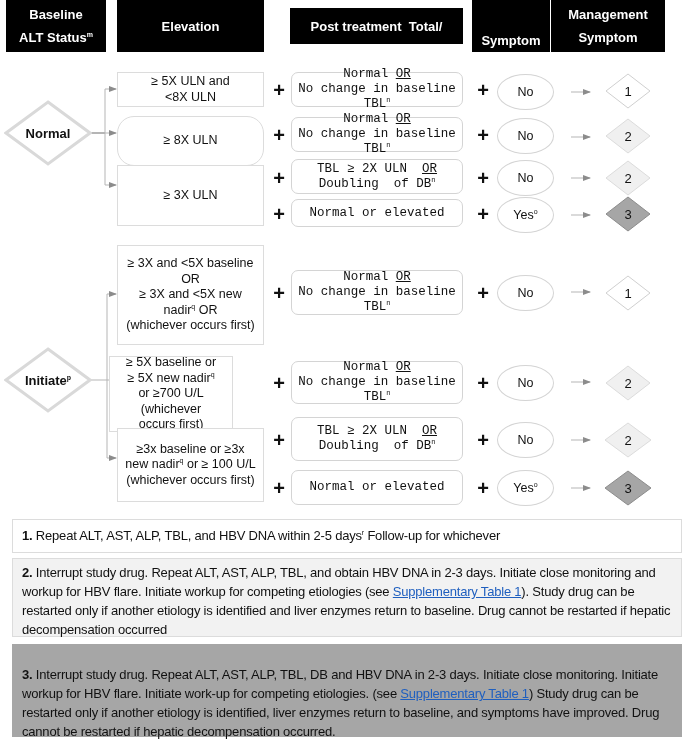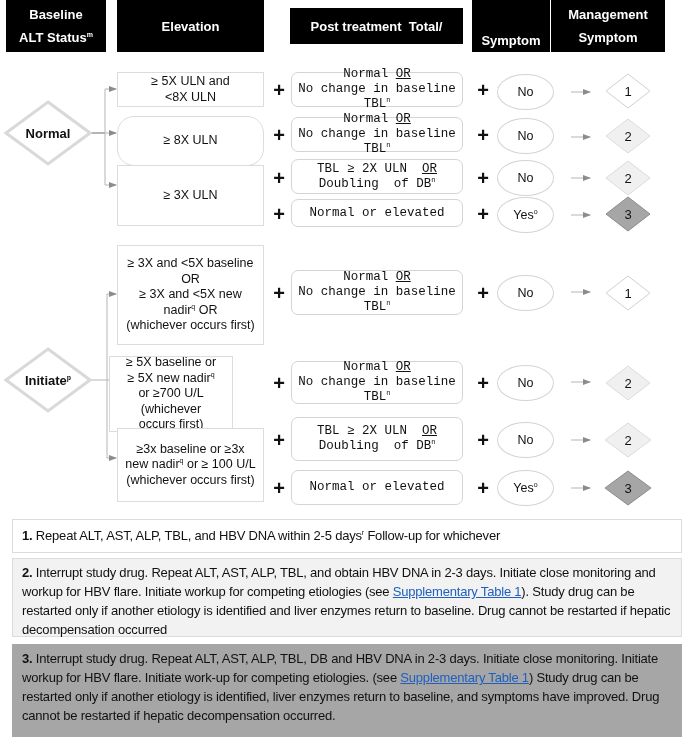--- a/index.html
+++ b/index.html
@@ -247,15 +247,15 @@
     </svg>
   <span class="dia-label">3</span>
 </div>
 
 <div class="abs note" style="left:12px;top:519px;width:670px;height:34px;background:#fff;">
   <b>1.</b><span> Repeat ALT, AST, ALP, TBL, and HBV DNA within 2-5 days</span><sup>r</sup><span> Follow-up for whichever</span>
 </div>
 <div class="abs note" style="left:12px;top:558px;width:670px;height:79px;background:#f2f2f2;padding-top:4px;">
   <b>2.</b><span> Interrupt study drug. Repeat ALT, AST, ALP, TBL, and obtain HBV DNA in 2-3 days. Initiate close monitoring and workup for HBV flare. Initiate workup for competing etiologies (see </span><span class="link">Supplementary Table 1</span><span>). Study drug can be restarted only if another etiology is identified and liver enzymes return to baseline. Drug cannot be restarted if hepatic decompensation occurred</span>
 </div>
-<div class="abs note" style="left:12px;top:644px;width:670px;height:93px;background:#a6a6a6;border-color:#a6a6a6;padding-top:4px;">
+<div class="abs note" style="left:12px;top:644px;width:670px;height:93px;background:#a6a6a6;border-color:#a6a6a6;padding-top:20px;">
   <b>3.</b><span> Interrupt study drug.  Repeat ALT, AST, ALP, TBL, DB and HBV DNA in 2-3 days. Initiate close monitoring.  Initiate workup for HBV flare. Initiate work-up for competing etiologies. (see </span><span class="link">Supplementary Table 1</span><span>) Study drug can be restarted only if another etiology is identified, liver enzymes return to baseline, and symptoms have improved.  Drug cannot be restarted if hepatic decompensation occurred.</span>
 </div>
 
 </body></html>

